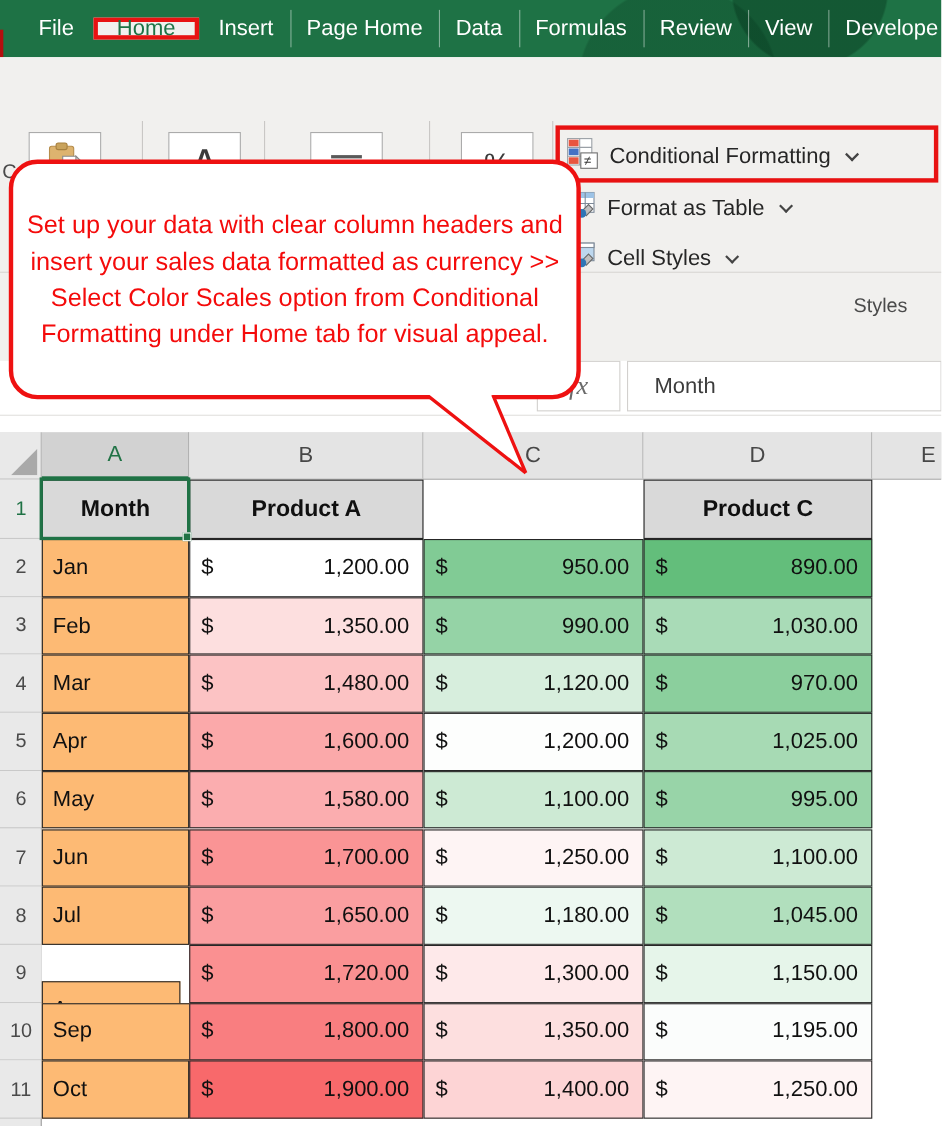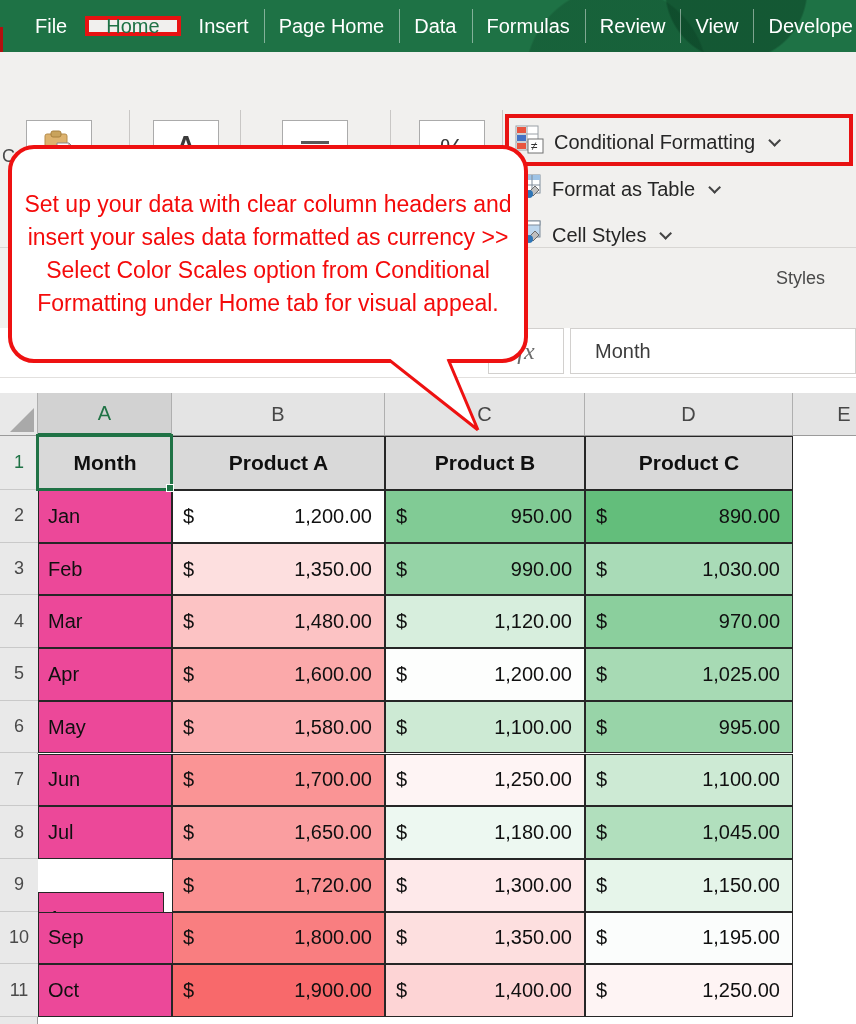--- a/index.html
+++ b/index.html
@@ -62,21 +62,21 @@
           border-right:1px solid #AFAFAF;}
   .corner svg{position:absolute;right:3px;bottom:3px;}
 
   
   .rowheadcol{position:absolute;left:0;top:436px;width:38px;height:588px;background:#E9E9E9;
               border-right:1px solid #9E9E9E;}
   .rn{position:absolute;left:0;width:38px;display:flex;align-items:center;justify-content:center;
       font-size:18px;color:#4A4A4A;border-bottom:1px solid #C9C9C9;background:#E9E9E9;}
   .rn.sel{color:#1F7245;}
   .cell{position:absolute;border:1px solid #262626;display:flex;align-items:center;
-        font-size:20px;color:#101010;background:#ec4899;}
+        font-size:20px;color:#101010;background:#fdba74;}
   .cell.hdr{font-weight:bold;font-size:21px;justify-content:center;background:#D9D9D9;}
   .cell.month{padding-left:9px;}
   .cell.money{justify-content:space-between;padding:0 12px 0 10px;}
   .a1sel{position:absolute;left:36px;top:434px;width:137px;height:57px;
          border:3px solid #1F7245;z-index:5;pointer-events:none;}
   .a1sel .handle{position:absolute;right:-4px;bottom:-4px;width:8px;height:8px;
          background:#1F7245;border:1px solid #fff;}
 
   
   .callout{position:absolute;left:8px;top:145px;width:520px;height:218px;background:#fff;
@@ -213,21 +213,20 @@
     <div class="ch" style="left:385px;width:200px">C</div>
     <div class="ch" style="left:585px;width:208px">D</div>
     <div class="ch" style="left:793px;width:103px">E</div>
   </div>
 
   <div class="rowheadcol"></div>
 
   <div class="rn sel" style="top:436px;height:54px">1</div>
   <div class="cell hdr" style="left:38px;top:436px;width:134px;height:54px">Month</div>
   <div class="cell hdr" style="left:172px;top:436px;width:213px;height:54px">Product A</div>
-  <div class="cell hdr" style="left:385px;top:436px;width:200px;height:54px">Product B</div>
   <div class="cell hdr" style="left:585px;top:436px;width:208px;height:54px">Product C</div>
 
   <div id="grid-rows">
       <div class="rn" style="top: 490px; height: 52.7px;">2</div>
       <div class="cell month" style="left: 38px; top: 490px; width: 134px; height: 52.7px;">Jan</div>
       <div class="cell money" style="left: 172px; top: 490px; width: 213px; height: 52.7px; background: rgb(255, 255, 255);">
         <span>$</span>
         <span>1,200.00</span>
       </div>
       <div class="cell money" style="left: 385px; top: 490px; width: 200px; height: 52.7px; background: rgb(129, 203, 149);">

